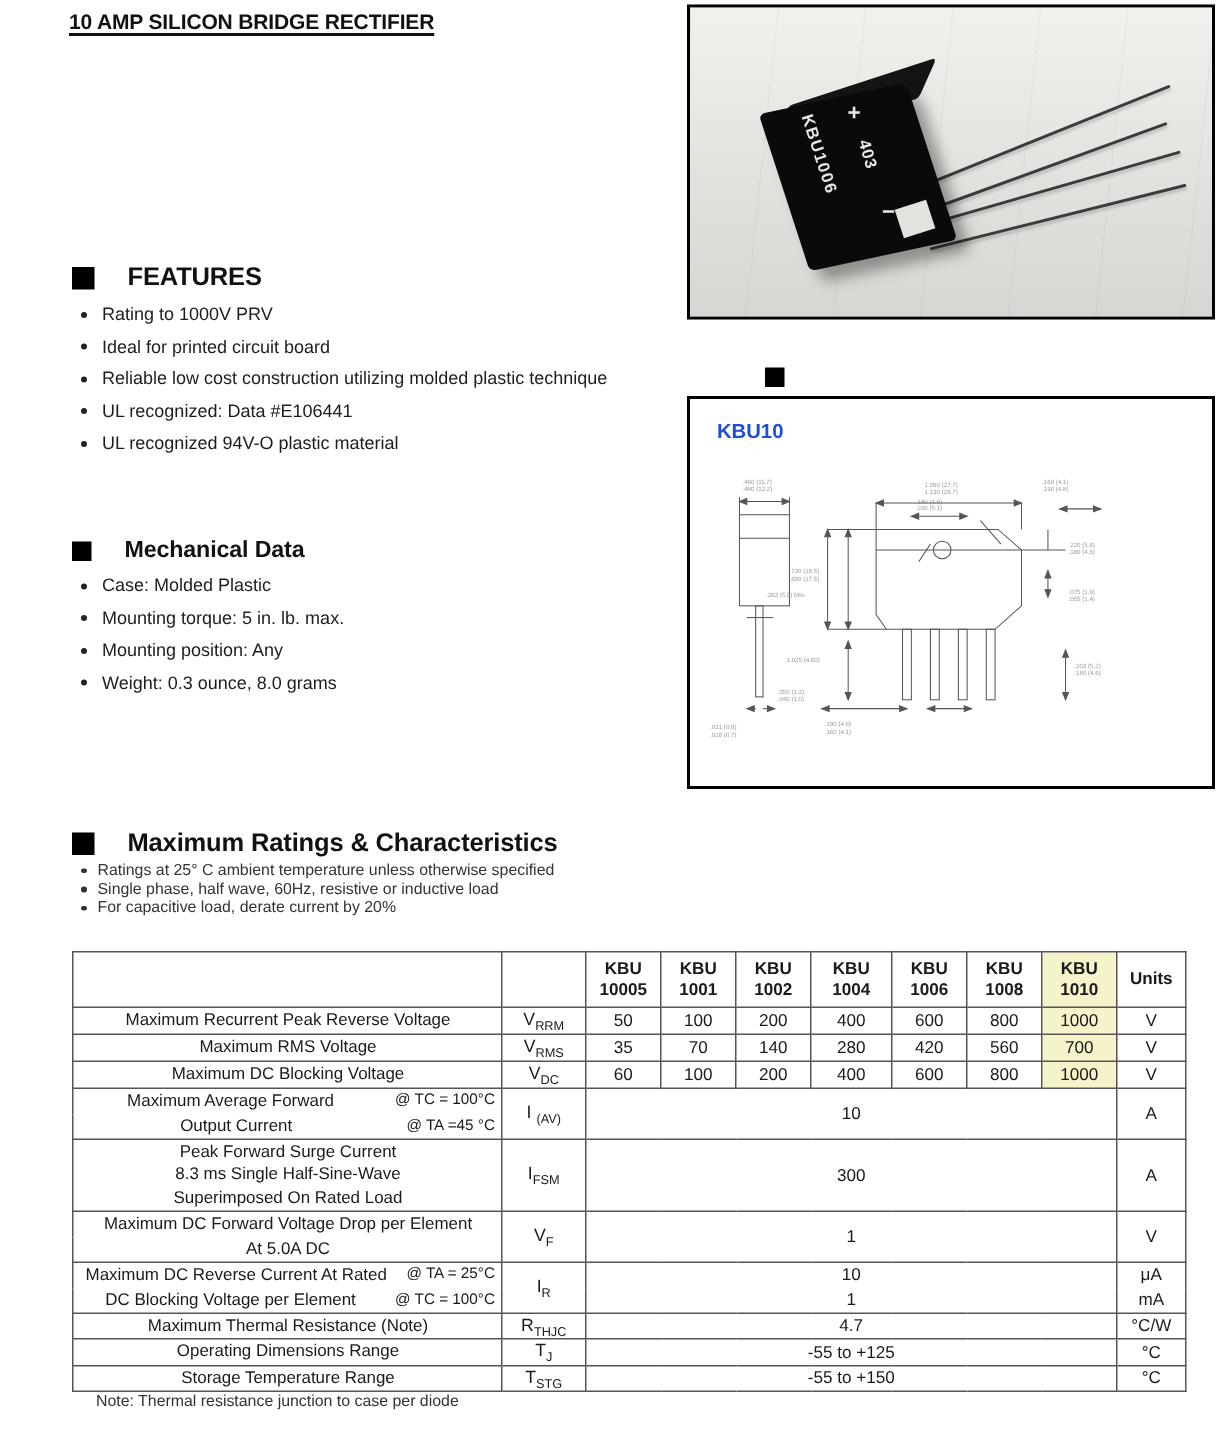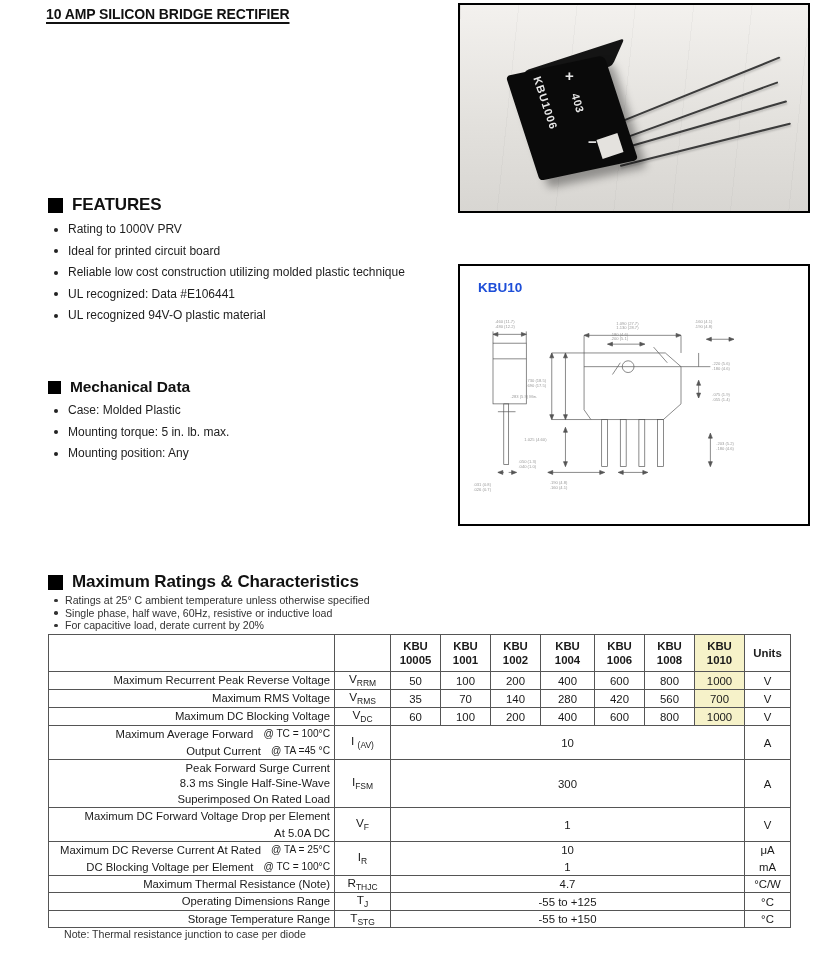--- a/index.html
+++ b/index.html
@@ -19,21 +19,21 @@
   #doc-title {
     position:absolute; left:46px; top:6px;
     font-size:14px; font-weight:bold; letter-spacing:-0.1px;
     text-decoration: underline;
     text-underline-offset: 3px;
     text-decoration-thickness: 2.4px;
     color:#111;
   }
 
   
-  .sec-head { display:flex; align-items:center; gap:9px;margin-top:20px; }
+  .sec-head { display:flex; align-items:center; gap:22px; }
   .sq { width:15px; height:15px; background:#000; display:inline-block; flex:0 0 auto; }
   .sq-sm { width:13px; height:13px; }
   .sec-title { font-size:17px; font-weight:bold; color:#111; letter-spacing:-0.1px; }
   .sec-title-sm { font-size:15.5px; }
 
   
   ul.blist { list-style:none; margin:4px 0 0 0; padding:0; }
   ul.blist li {
     position:relative; padding-left:20px;
     font-size:12px; line-height:20.5px; color:#1d1d1d;
@@ -129,21 +129,21 @@
     font-size:11px; color:#1a1a1a;
     table-layout:fixed;
   }
   #spec-table td, #spec-table th {
     border:1px solid #555;
     padding:0 4px;
     font-weight:normal;
     vertical-align:middle;
   }
   #spec-table .param {
-    text-align:right; padding-left:5px; font-size:11.3px; line-height:14.5px;
+    text-align:center; padding-left:5px; font-size:11.3px; line-height:14.5px;
   }
   #spec-table .cond { float:right; font-size:10.2px; white-space:nowrap; padding-left:10px; }
   #spec-table .sym  { text-align:center; font-size:11.8px; white-space:nowrap; }
   #spec-table .val  { text-align:center; font-size:11.4px; }
   #spec-table .unit { text-align:center; font-size:11.4px; }
   #spec-table thead th {
     text-align:center; font-weight:bold; font-size:11.4px; line-height:14px;
     padding:4px 2px;
   }
   #spec-table thead th .p1 { display:block; }
@@ -198,20 +198,21 @@
 
 <div id="mech-block">
   <div class="sec-head">
     <span class="sq sq-sm"></span>
     <span class="sec-title sec-title-sm">Mechanical Data</span>
   </div>
   <ul class="blist">
     <li>Case: Molded Plastic</li>
     <li>Mounting torque: 5 in. lb. max.</li>
     <li>Mounting position: Any</li>
+    <li>Weight: 0.3 ounce, 8.0 grams</li>
   </ul>
 </div>
 
 <div id="outline-head" class="sec-head">
   <span class="sq sq-sm"></span>
   <span class="sec-title sec-title-sm">Outline Drawing</span>
 </div>
 
 <div id="outline-frame">
   <div id="outline-label">KBU10</div>

